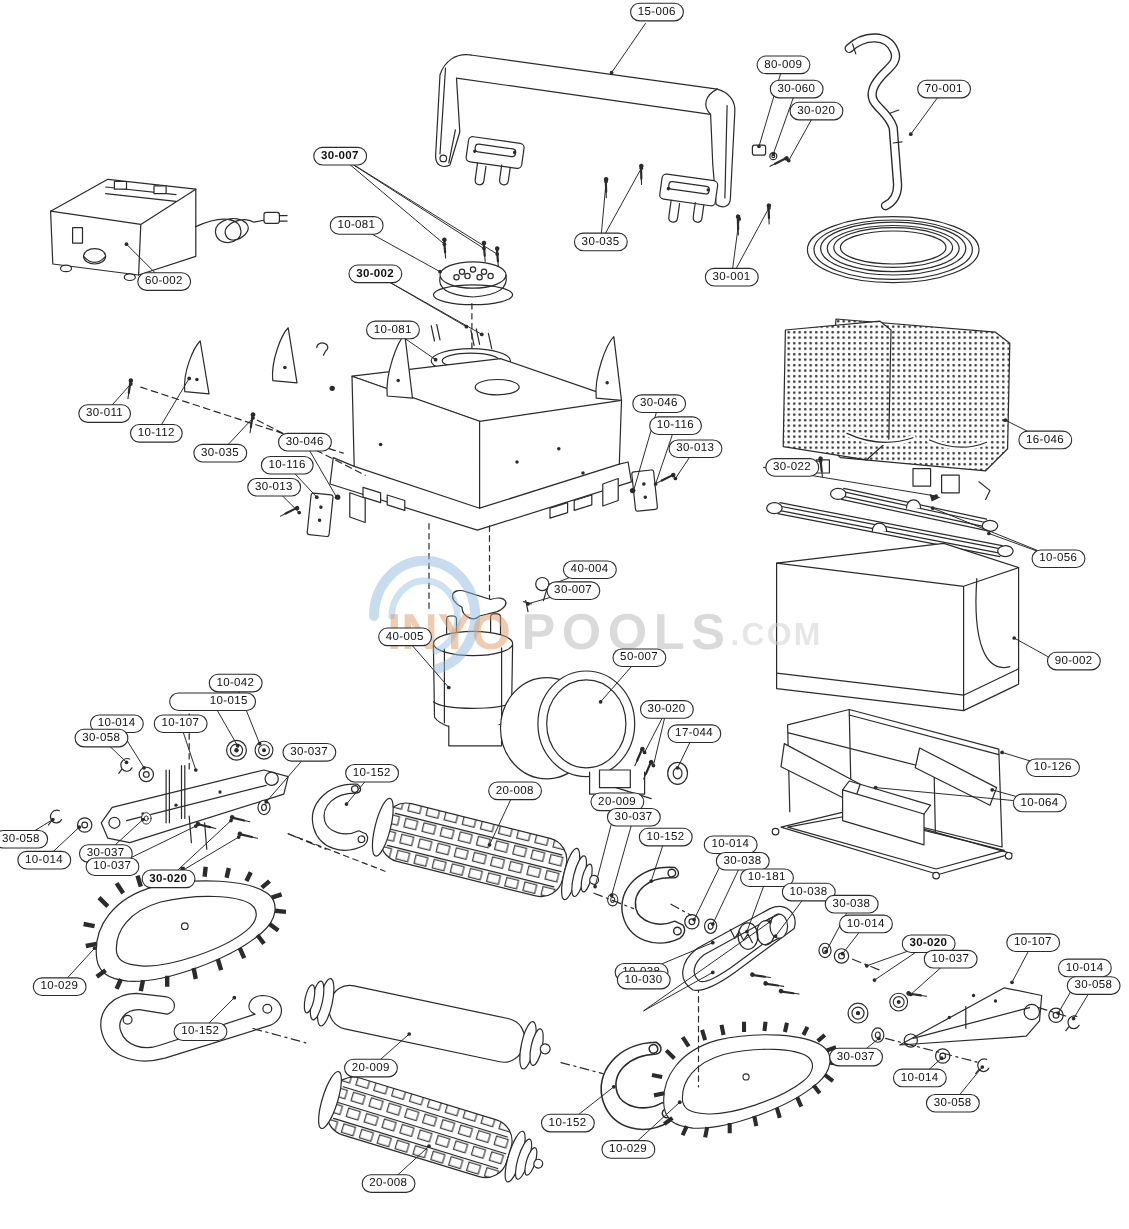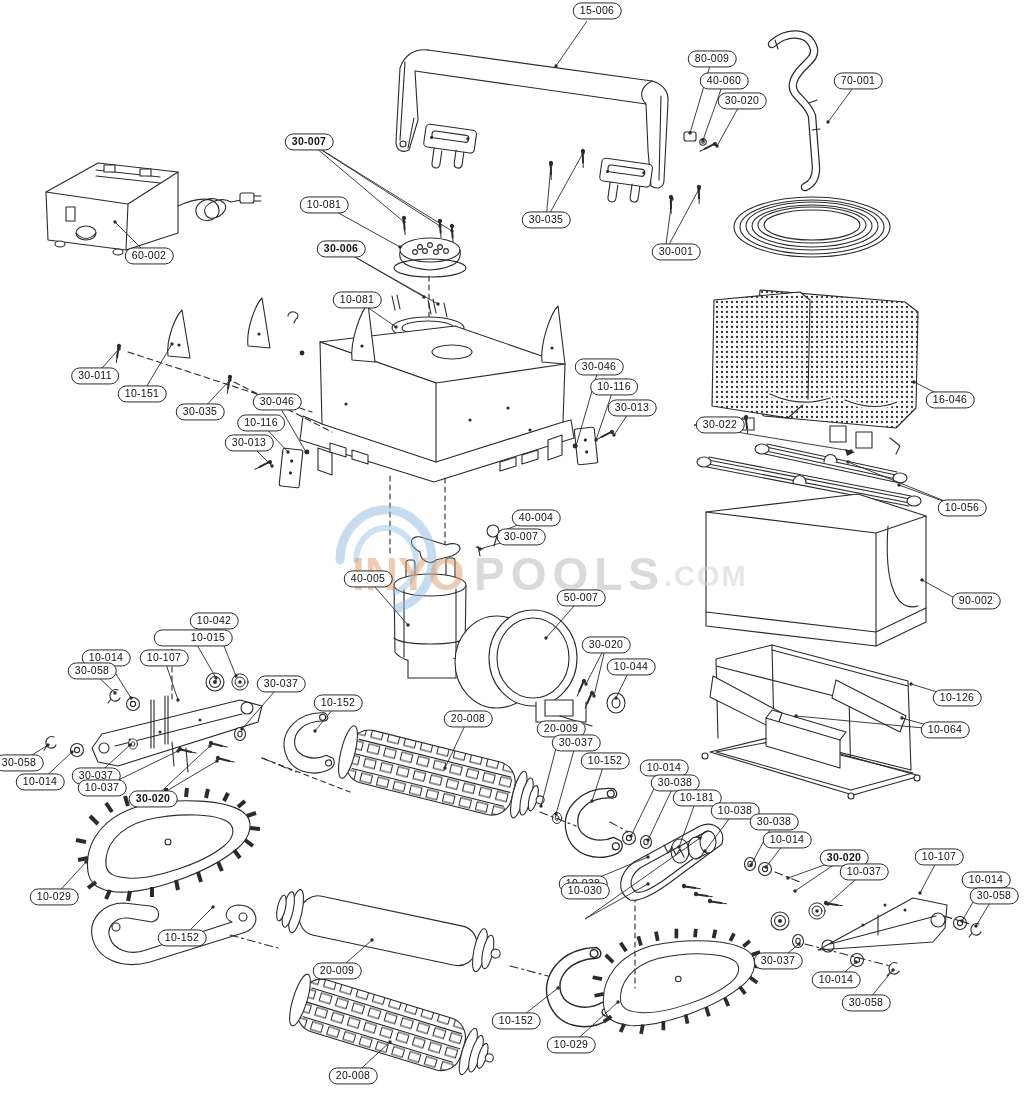--- a/index.html
+++ b/index.html
@@ -577,49 +577,49 @@
       <circle cx="558" cy="988" r="1.7" fill="#2b2b2b"></circle>
       <line x1="571" y1="1045" x2="618" y2="1002" stroke="#2b2b2b" stroke-width="0.9"></line>
       <circle cx="618" cy="1002" r="1.7" fill="#2b2b2b"></circle>
       <line x1="353" y1="1076" x2="390" y2="1042" stroke="#2b2b2b" stroke-width="0.9"></line>
       <circle cx="390" cy="1042" r="1.7" fill="#2b2b2b"></circle>
     </svg>
 
 <div id="callout-layer">
       <div class="callout" style="left: 587px; top: 11px; margin-left: 10px;">15-006</div>
       <div class="callout" style="left: 712px; top: 59px;">80-009</div>
-      <div class="callout" style="left: 724px; top: 81px;">40-060</div>
+      <div class="callout" style="left: 724px; top: 81px;">30-060</div>
       <div class="callout" style="left: 742px; top: 101px;">30-020</div>
       <div class="callout" style="left: 858px; top: 81px;">70-001</div>
       <div class="callout bold" style="left: 309px; top: 142px;">30-007</div>
       <div class="callout" style="left: 324px; top: 205px;">10-081</div>
-      <div class="callout bold" style="left: 341px; top: 249px;">30-006</div>
+      <div class="callout bold" style="left: 341px; top: 249px;">30-002</div>
       <div class="callout" style="left: 149px; top: 256px;">60-002</div>
       <div class="callout" style="left: 546px; top: 220px;">30-035</div>
-      <div class="callout" style="left: 665px; top: 252px; margin-left: 11px;">30-001</div>
+      <div class="callout" style="left: 665px; top: 252px;">30-001</div>
       <div class="callout" style="left: 357px; top: 300px;">10-081</div>
       <div class="callout" style="left: 95px; top: 376px;">30-011</div>
-      <div class="callout" style="left: 142px; top: 394px;">10-151</div>
+      <div class="callout" style="left: 142px; top: 394px;">10-112</div>
       <div class="callout" style="left: 200px; top: 412px;">30-035</div>
       <div class="callout" style="left: 277px; top: 402px;">30-046</div>
       <div class="callout" style="left: 261px; top: 423px;">10-116</div>
       <div class="callout" style="left: 249px; top: 443px;">30-013</div>
       <div class="callout" style="left: 599px; top: 367px;">30-046</div>
       <div class="callout" style="left: 614px; top: 387px;">10-116</div>
       <div class="callout" style="left: 632px; top: 408px;">30-013</div>
       <div class="callout" style="left: 720px; top: 425px;">30-022</div>
       <div class="callout" style="left: 950px; top: 400px;">16-046</div>
       <div class="callout" style="left: 962px; top: 508px;">10-056</div>
       <div class="callout" style="left: 536px; top: 518px;">40-004</div>
       <div class="callout" style="left: 521px; top: 537px;">30-007</div>
       <div class="callout" style="left: 960px; top: 601px; margin-left: 16px;">90-002</div>
       <div class="callout" style="left: 368px; top: 579px;">40-005</div>
       <div class="callout" style="left: 581px; top: 598px;">50-007</div>
       <div class="callout" style="left: 606px; top: 645px;">30-020</div>
-      <div class="callout" style="left: 631px; top: 667px;">10-044</div>
+      <div class="callout" style="left: 631px; top: 667px;">17-044</div>
       <div class="callout" style="left: 957px; top: 698px;">10-126</div>
       <div class="callout" style="left: 945px; top: 730px;">10-064</div>
       <div class="callout" style="left: 214px; top: 621px;">10-042</div>
       <div class="callout" style="left: 193px; top: 638px; padding-left: 36px;">10-015</div>
       <div class="callout" style="left: 106px; top: 658px;">10-014</div>
       <div class="callout" style="left: 92px; top: 671px;">30-058</div>
       <div class="callout" style="left: 164px; top: 658px;">10-107</div>
       <div class="callout" style="left: 281px; top: 684px;">30-037</div>
       <div class="callout" style="left: 338px; top: 703px;">10-152</div>
       <div class="callout" style="left: 468px; top: 719px;">20-008</div>

